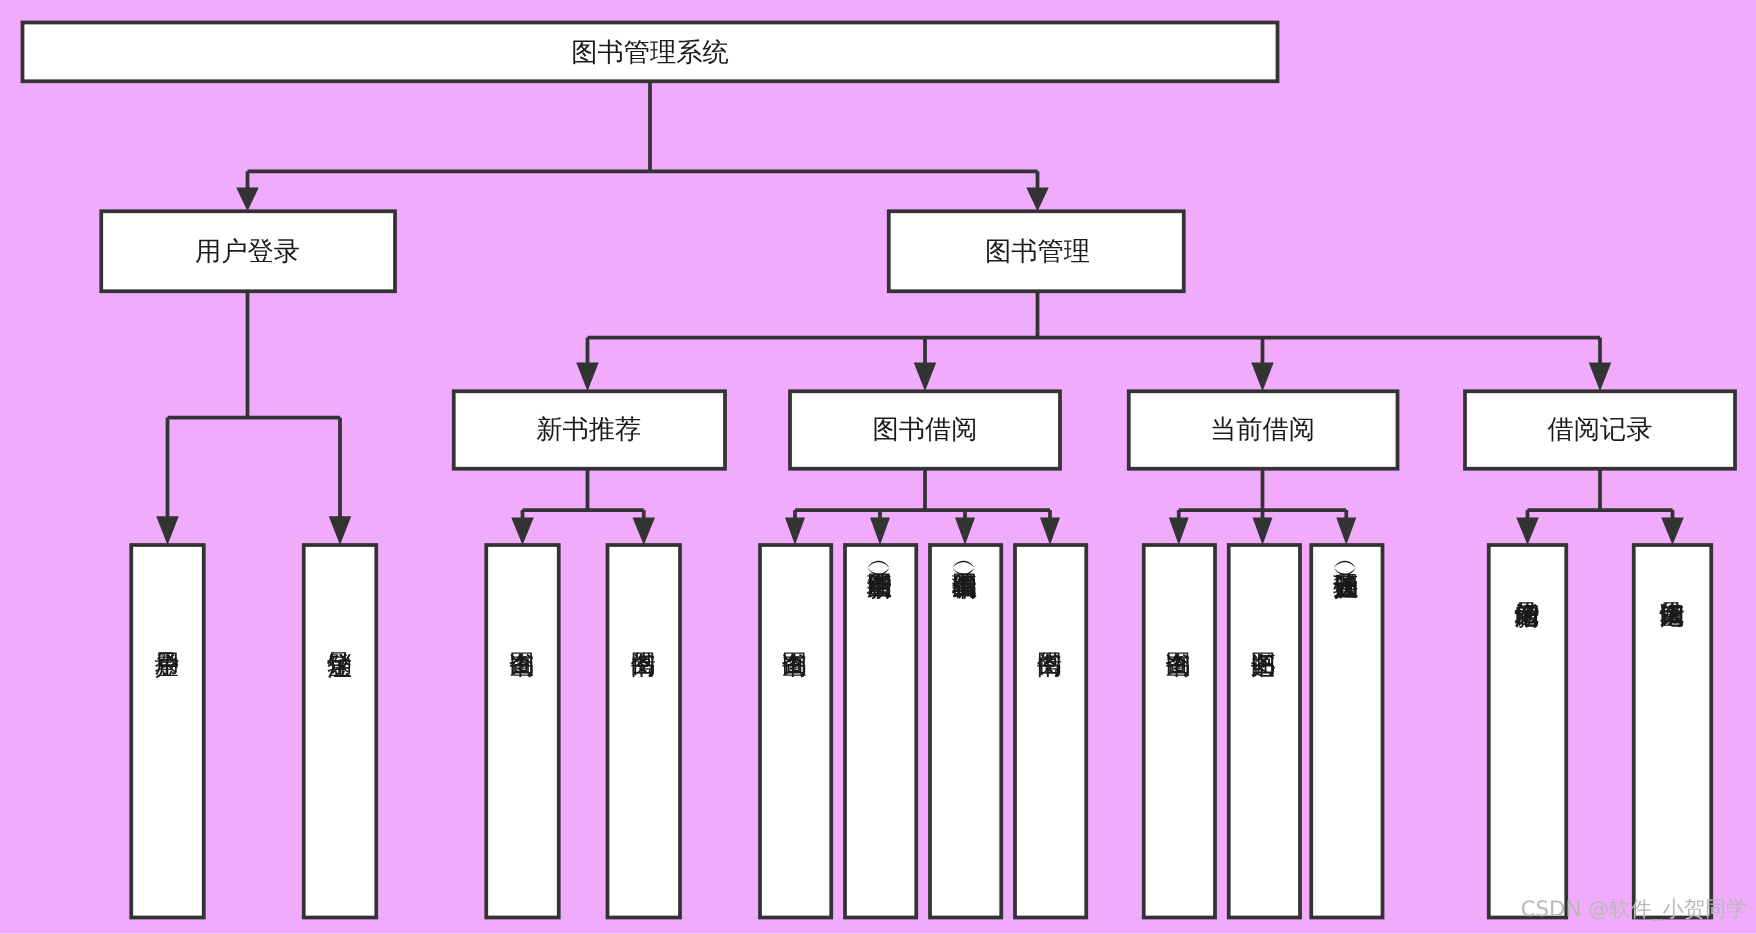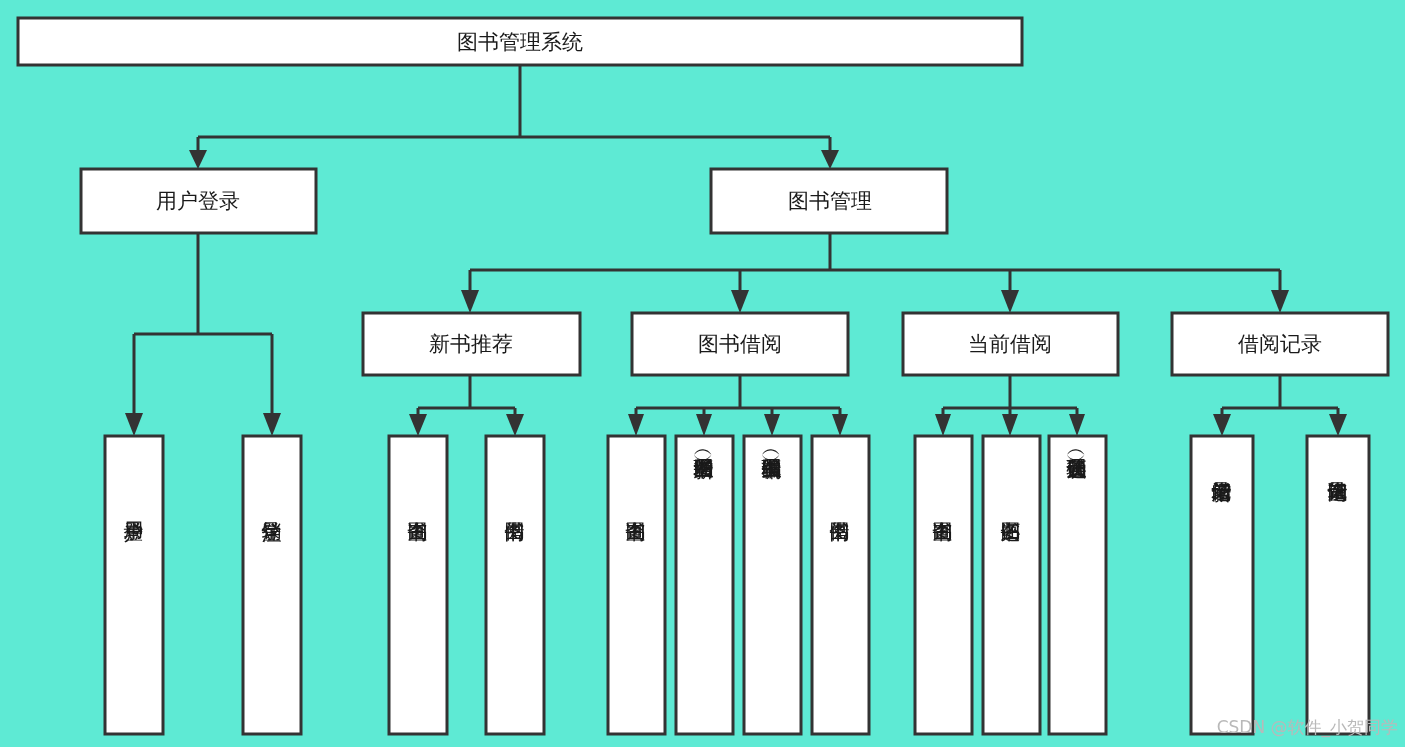--- a/index.html
+++ b/index.html
@@ -11,21 +11,21 @@
   body {
     width: 1405px;
     height: 747px;
     font-family: "DejaVu Sans", "Liberation Sans", sans-serif;
     overflow: hidden;
   }
   #diagram-root {
     position: relative;
     width: 1405px;
     height: 747px;
-    background: #5eead4;
+    background: #f0abfc;
   }
   svg.diagram {
     display: block;
     width: 1405px;
     height: 747px;
   }
   .node-rect {
     fill: #ffffff;
     stroke: #333333;
     stroke-width: 3;

